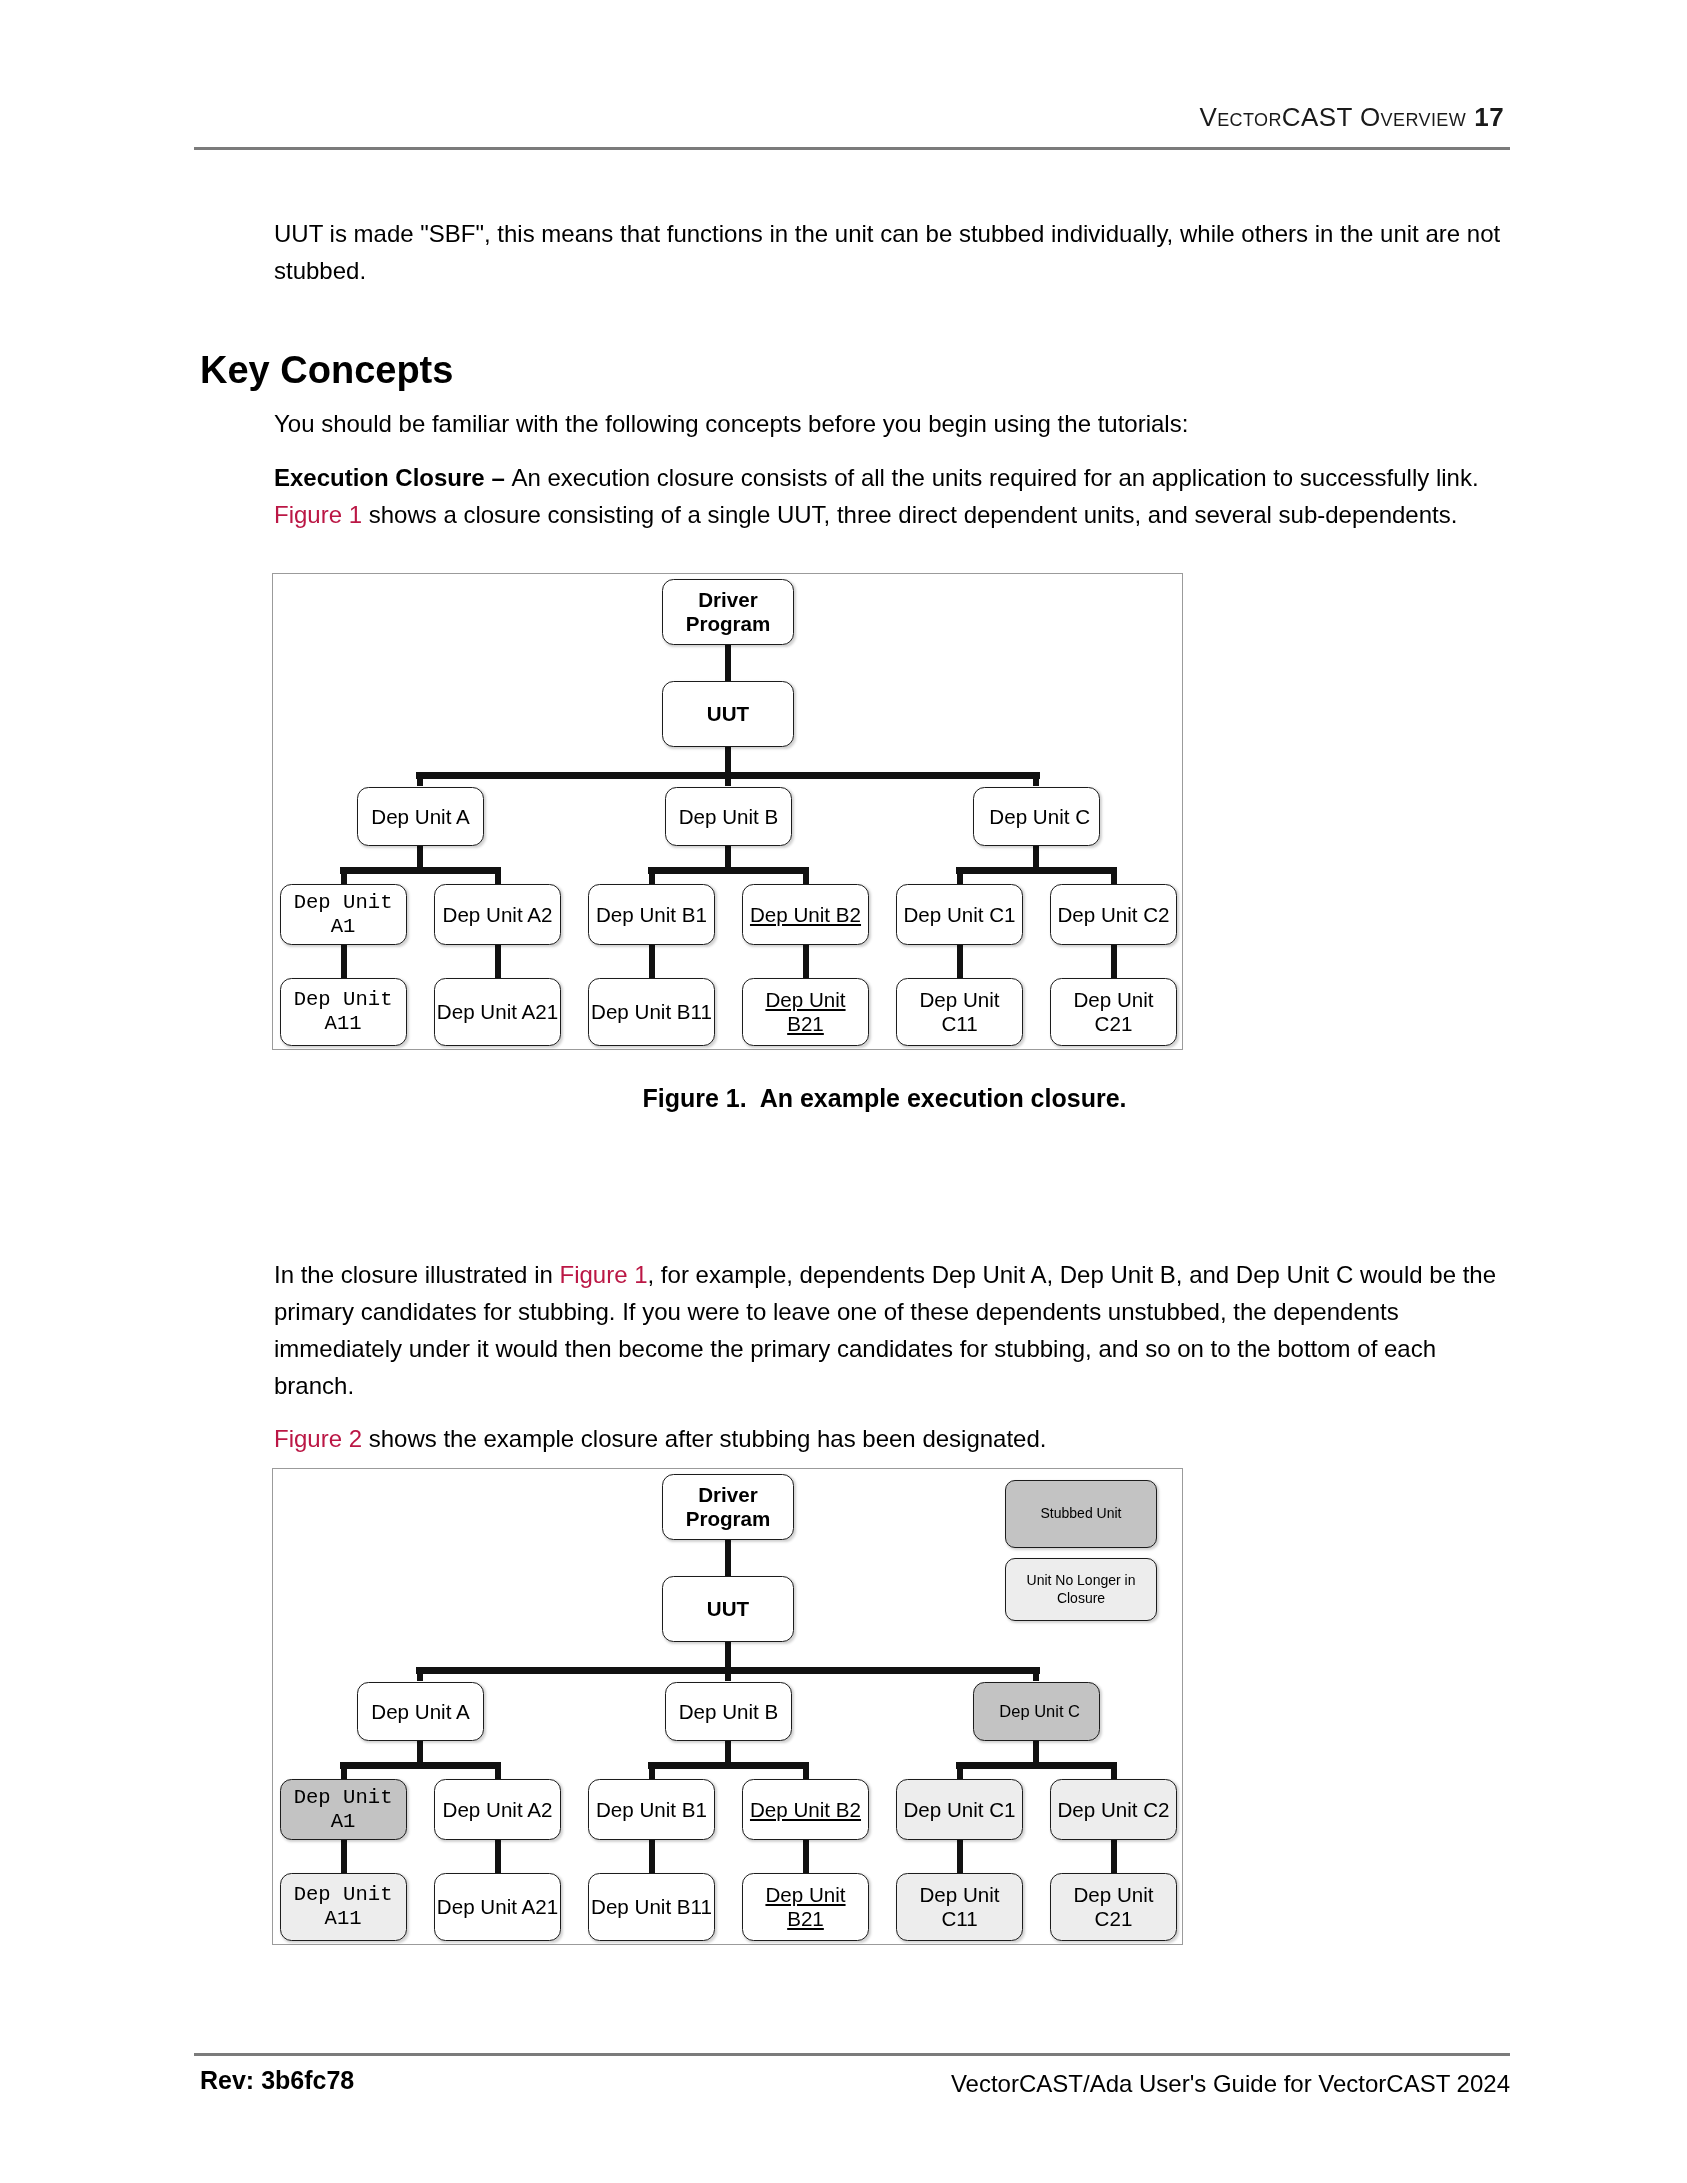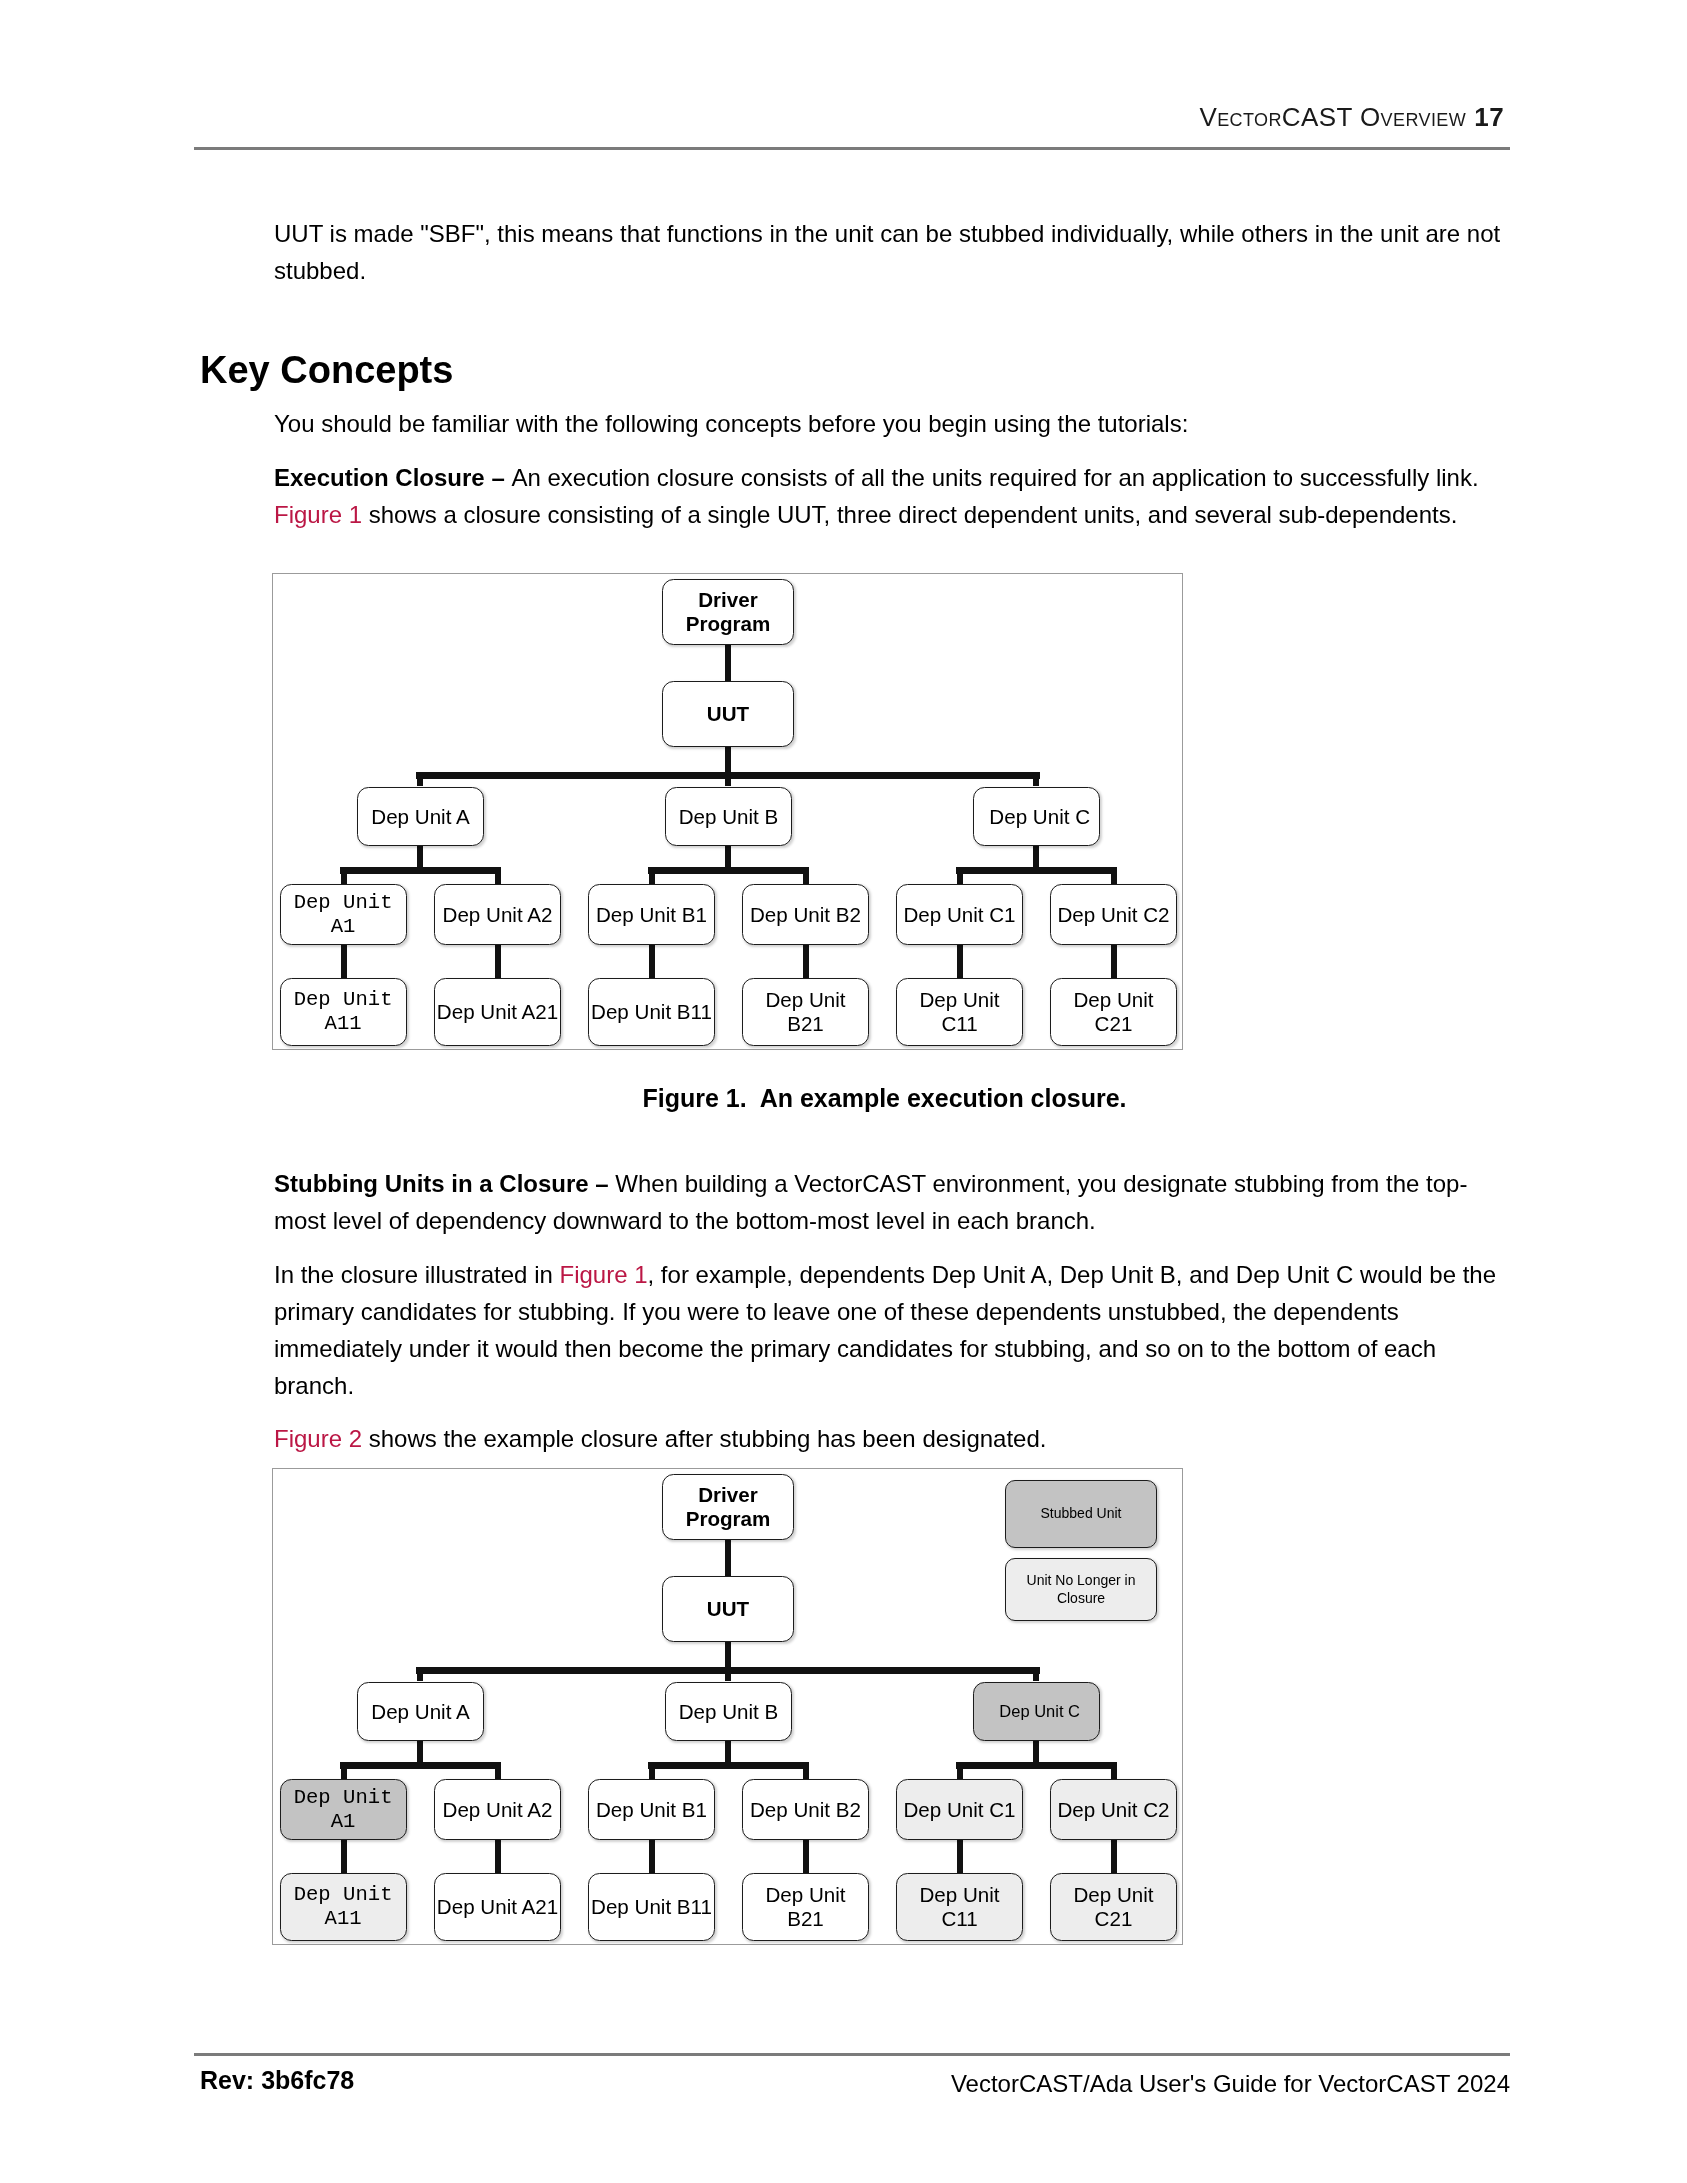--- a/index.html
+++ b/index.html
@@ -40,21 +40,21 @@
   .node{position:absolute;box-sizing:border-box;width:127px;border:1.6px solid #1c1c1c;border-radius:11.5px;
       background:#fff;display:flex;align-items:center;justify-content:center;text-align:center;
       font-size:20.6px;line-height:1.15;padding:1.6px;box-shadow:1.6px 1.6px 2.5px rgba(0,0,0,.18);}
   .n-driver,.n-uut{left:389px;width:132px;height:66px;font-weight:bold;}
   .n-driver{top:5px;}
   .n-uut{top:107px;}
   .row-dep{top:213px;height:59px;}
   .row-child{top:310px;height:61px;}
   .row-grand{top:404px;height:68px;}
   .c-depA{left:84px;} .c-depB{left:392px;} .c-depC{left:700px;padding-left:8px;}
-  .c1{left:6.6px;font-family:Liberation Mono, monospace;} .c2{left:161px;} .c3{left:315px;} .c4{left:469px;} .c5{left:623px;} .c6{left:777px;}
+  .c1{left:6.6px;font-family:Liberation Mono, monospace;} .c2{left:161px;} .c3{left:315px;} .c4{left:469px;text-decoration:underline;} .c5{left:623px;} .c6{left:777px;}
   .stubbed{background:var(--stubbed,#c3c3c3);}
   .ghost{background:var(--ghost,#ededed);}
   .small-label{font-size:16.5px;}
 
   
   .vline{position:absolute;width:5.8px;background:#111;}
   .hbar{position:absolute;height:6.6px;background:#111;}
   .v-du{left:452px;top:71px;height:36px;}
   .v-ub{left:452px;top:173px;height:28px;}
   .bar-main{left:143px;top:198px;width:624px;}
@@ -136,21 +136,20 @@
     <div class="node row-grand c1">Dep Unit A11</div>
     <div class="node row-grand c2">Dep Unit A21</div>
     <div class="node row-grand c3">Dep Unit B11</div>
     <div class="node row-grand c4">Dep Unit B21</div>
     <div class="node row-grand c5">Dep Unit C11</div>
     <div class="node row-grand c6">Dep Unit C21</div>
   </div>
 
   <div id="caption1"><span>Figure 1.</span><span class="cap-text">An example execution closure.</span></div>
 
-  <p class="para" id="p-stub"><span class="lead">Stubbing Units in a Closure – </span><span>When building a VectorCAST environment, you designate stubbing from the top-most level of dependency downward to the bottom-most level in each branch.</span></p>
 
   <p class="para" id="p-closure"><span>In the closure illustrated in </span><a class="xref">Figure 1</a><span>, for example, dependents Dep Unit A, Dep Unit B, and Dep Unit C would be the primary candidates for stubbing. If you were to leave one of these dependents unstubbed, the dependents immediately under it would then become the primary candidates for stubbing, and so on to the bottom of each branch.</span></p>
 
   <p class="para" id="p-fig2"><a class="xref">Figure 2</a><span> shows the example closure after stubbing has been designated.</span></p>
 
   <div class="fig" id="fig2">
     <div class="vline v-du"></div>
     <div class="vline v-ub"></div>
     <div class="hbar bar-main"></div>
     <div class="vline dropA"></div>

